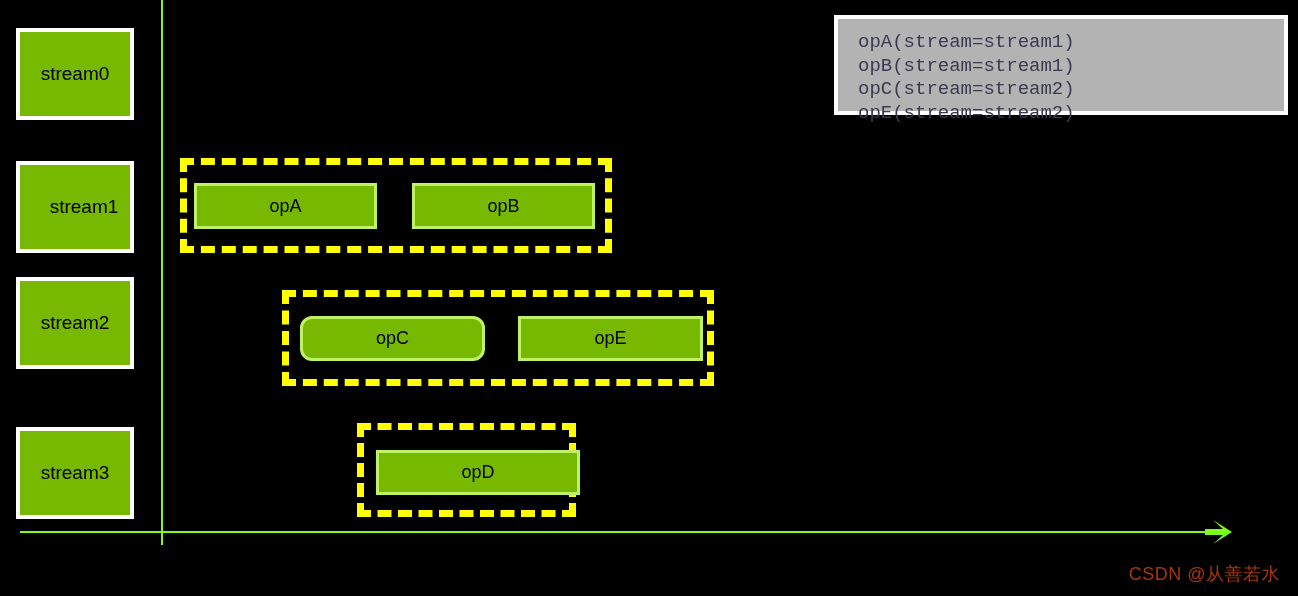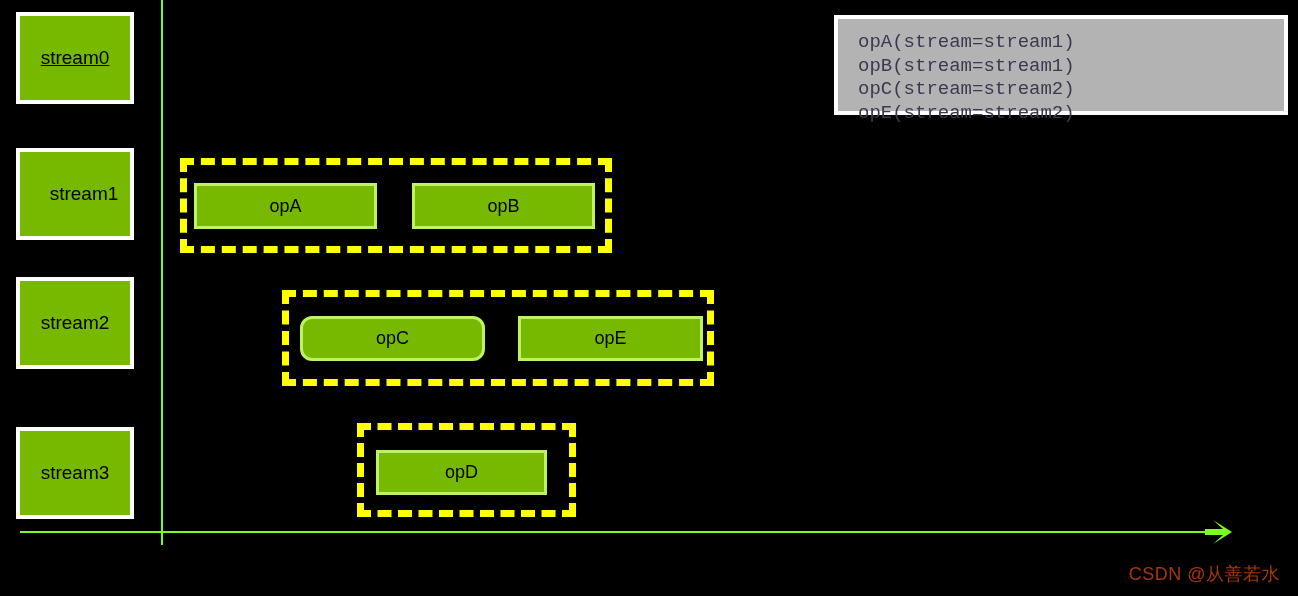--- a/index.html
+++ b/index.html
@@ -52,22 +52,22 @@
     background: #76B900;
     border: 4px solid #FFFFFF;
     box-sizing: border-box;
     display: flex;
     align-items: center;
     justify-content: center;
     color: #000000;
     font-size: 19px;
     font-family: "Liberation Sans", sans-serif;
   }
-  .stream-0 { top: 12px; text-decoration: underline; }
-  .stream-1 { top: 148px; padding-left: 18px; }
+  .stream-0 { top: 28px; }
+  .stream-1 { top: 161px; padding-left: 18px; }
   .stream-2 { top: 277px; }
   .stream-3 { top: 427px; }
 
   
   .group-box {
     position: absolute;
     border: 7px dashed #FFFF00;
     box-sizing: border-box;
     background: transparent;
   }
@@ -85,21 +85,21 @@
     align-items: center;
     justify-content: center;
     color: #000000;
     font-size: 18px;
     font-family: "Liberation Sans", sans-serif;
   }
   .op-a { left: 194px; top: 183px; width: 183px; height: 46px; }
   .op-b { left: 412px; top: 183px; width: 183px; height: 46px; }
   .op-c { left: 300px; top: 316px; width: 185px; height: 45px; border-radius: 12px; }
   .op-e { left: 518px; top: 316px; width: 185px; height: 45px; }
-  .op-d { left: 376px; top: 450px; width: 171px; height: 45px; }
+  .op-d { left: 376px; top: 450px; width: 204px; height: 45px; }
 
   
   .code-panel {
     position: absolute;
     left: 834px;
     top: 15px;
     width: 454px;
     height: 100px;
     background: #B3B3B3;
     border: 4px solid #FFFFFF;

